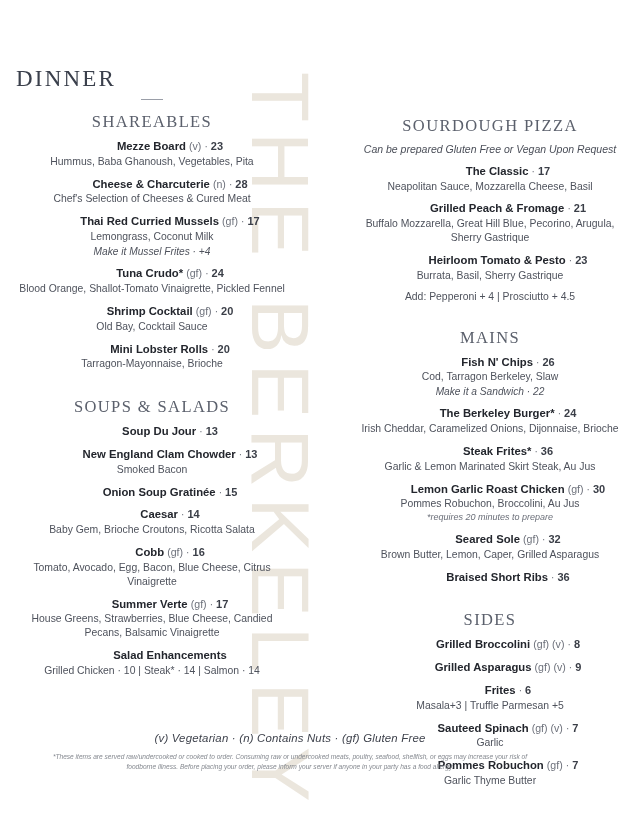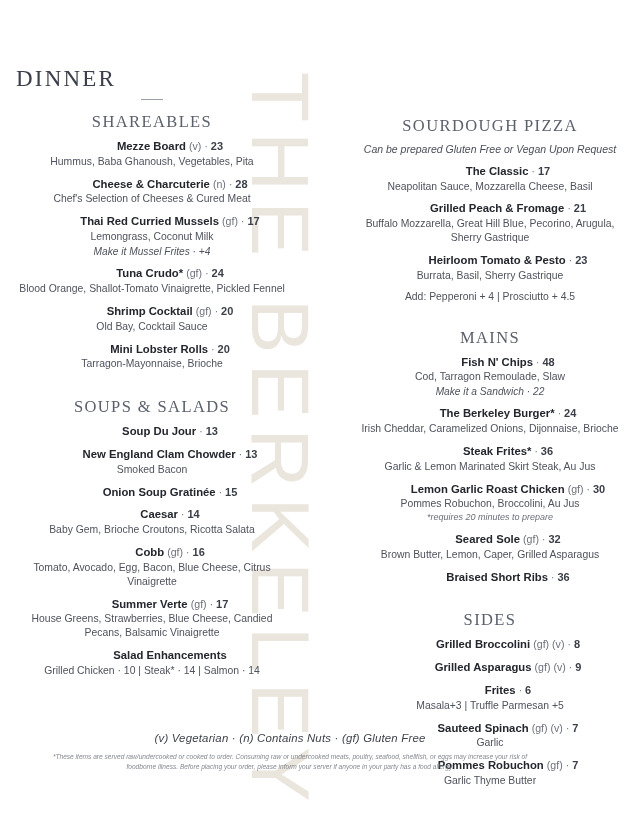--- a/index.html
+++ b/index.html
@@ -285,22 +285,22 @@
             </div>
             <div class="item">
               <div class="item-line"><span class="item-name">Heirloom Tomato &amp; Pesto</span> <span class="item-sep">·</span> <span class="item-price">23</span></div>
               <div class="item-desc">Burrata, Basil, Sherry Gastrique</div>
             </div>
             <div class="addons">Add: Pepperoni + 4 | Prosciutto + 4.5</div>
           </div>
           <div class="section">
             <div class="section-heading">MAINS</div>
             <div class="item">
-              <div class="item-line"><span class="item-name">Fish N' Chips</span> <span class="item-sep">·</span> <span class="item-price">48</span></div>
-              <div class="item-desc">Cod, Tarragon Remoulade, Slaw</div>
+              <div class="item-line"><span class="item-name">Fish N' Chips</span> <span class="item-sep">·</span> <span class="item-price">26</span></div>
+              <div class="item-desc">Cod, Tarragon Berkeley, Slaw</div>
               <div class="item-sub">Make it a Sandwich · 22</div>
             </div>
             <div class="item">
               <div class="item-line"><span class="item-name">The Berkeley Burger*</span> <span class="item-sep">·</span> <span class="item-price">24</span></div>
               <div class="item-desc">Irish Cheddar, Caramelized Onions, Dijonnaise, Brioche</div>
             </div>
             <div class="item">
               <div class="item-line"><span class="item-name">Steak Frites*</span> <span class="item-sep">·</span> <span class="item-price">36</span></div>
               <div class="item-desc">Garlic &amp; Lemon Marinated Skirt Steak, Au Jus</div>
             </div>

